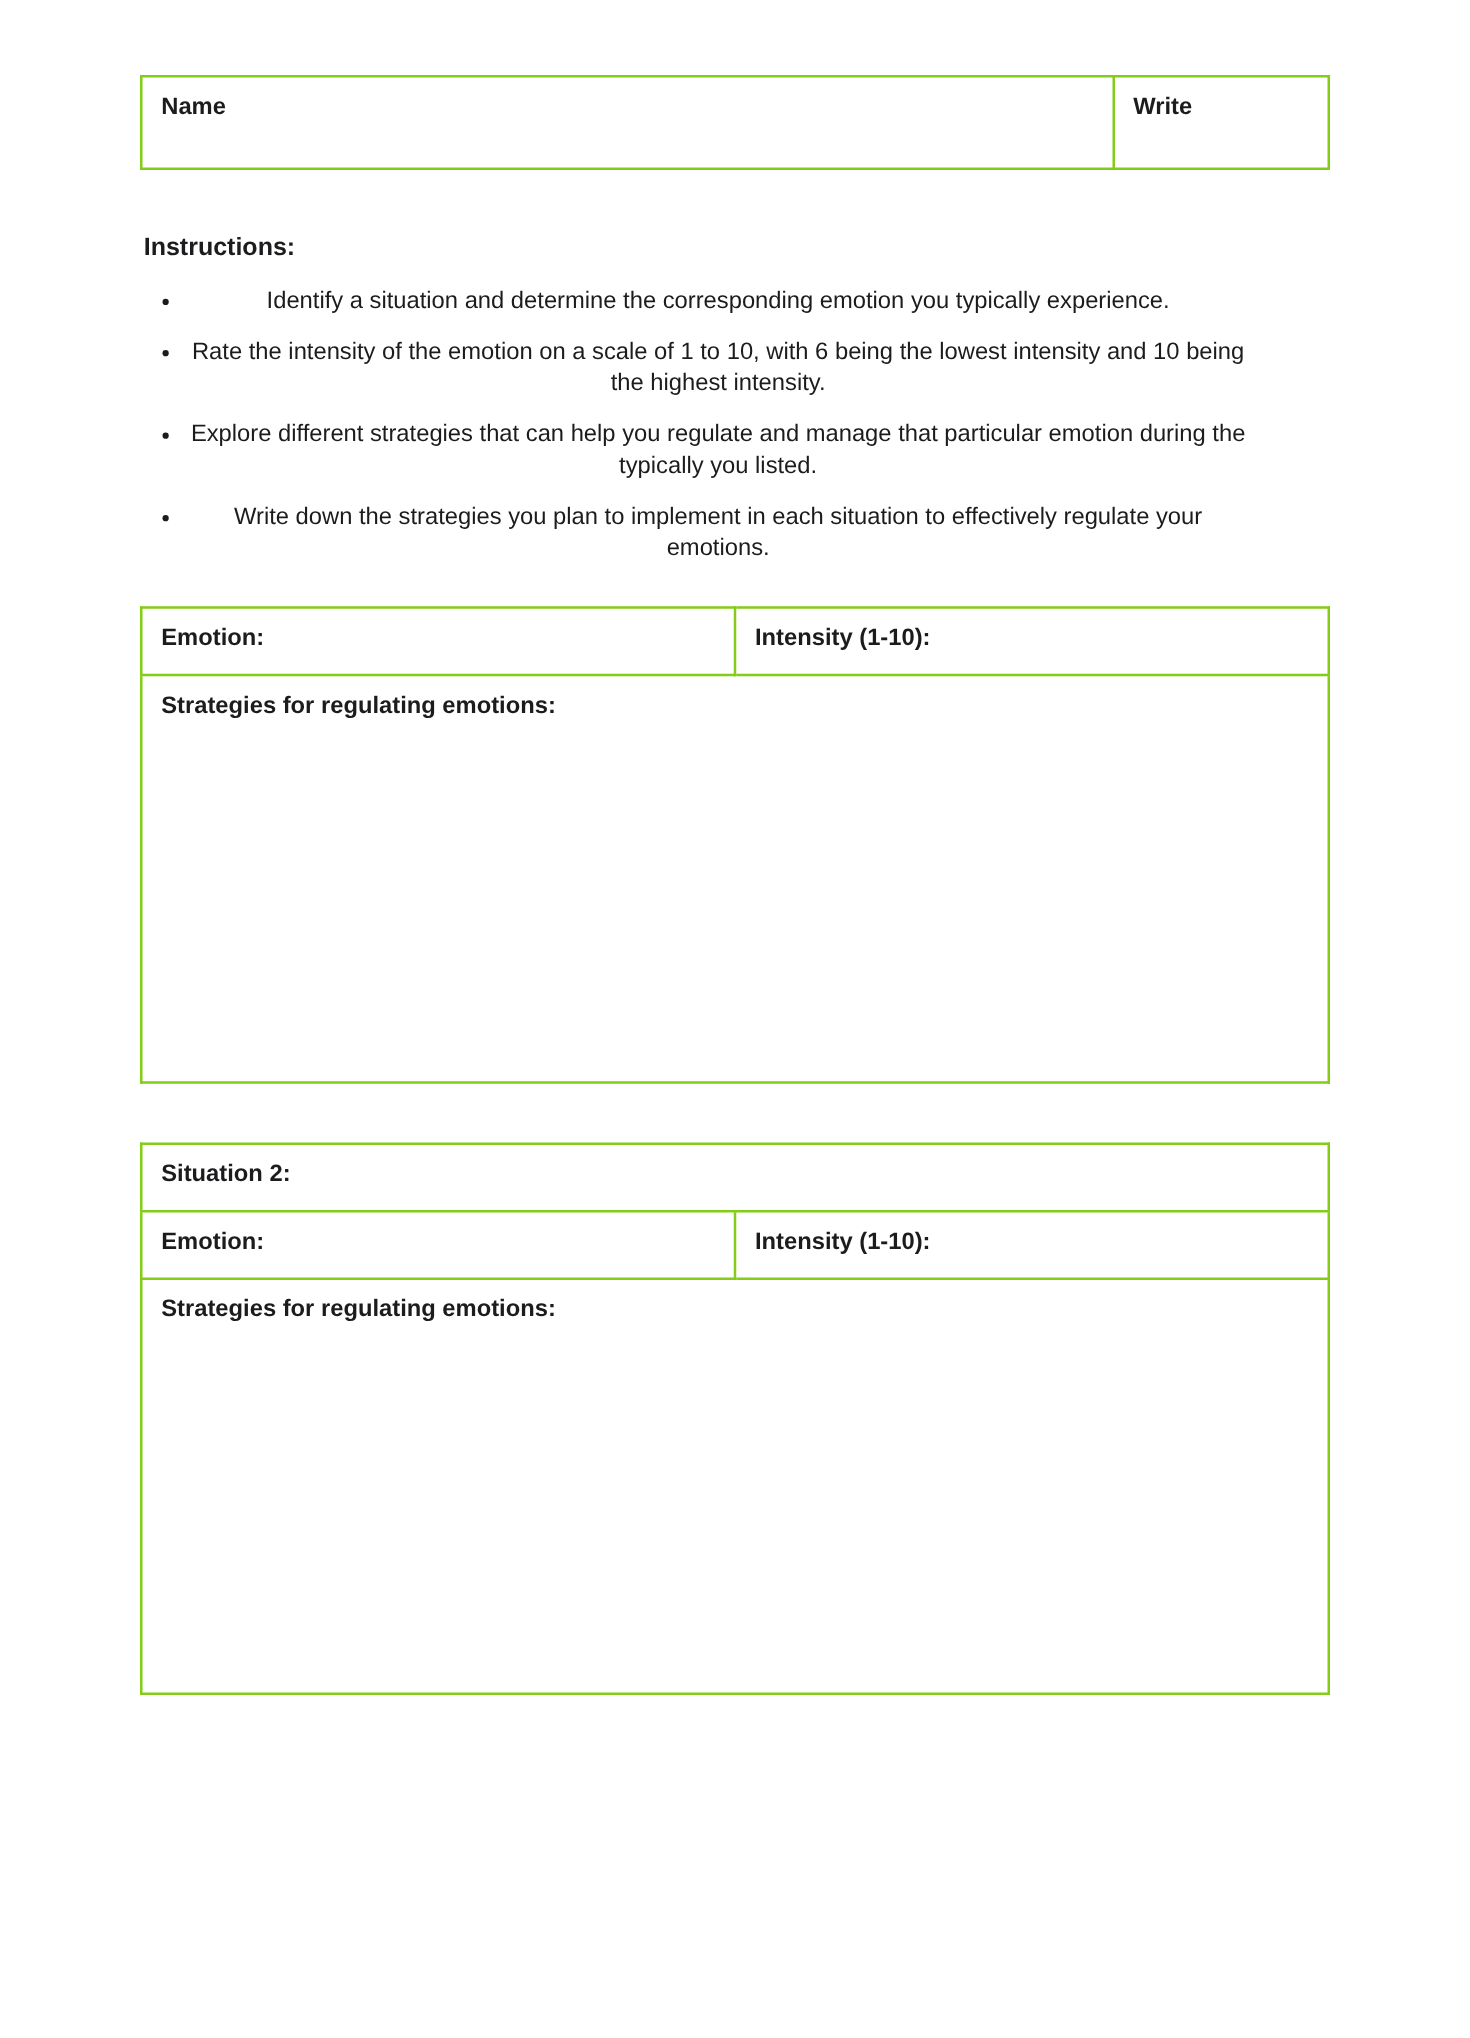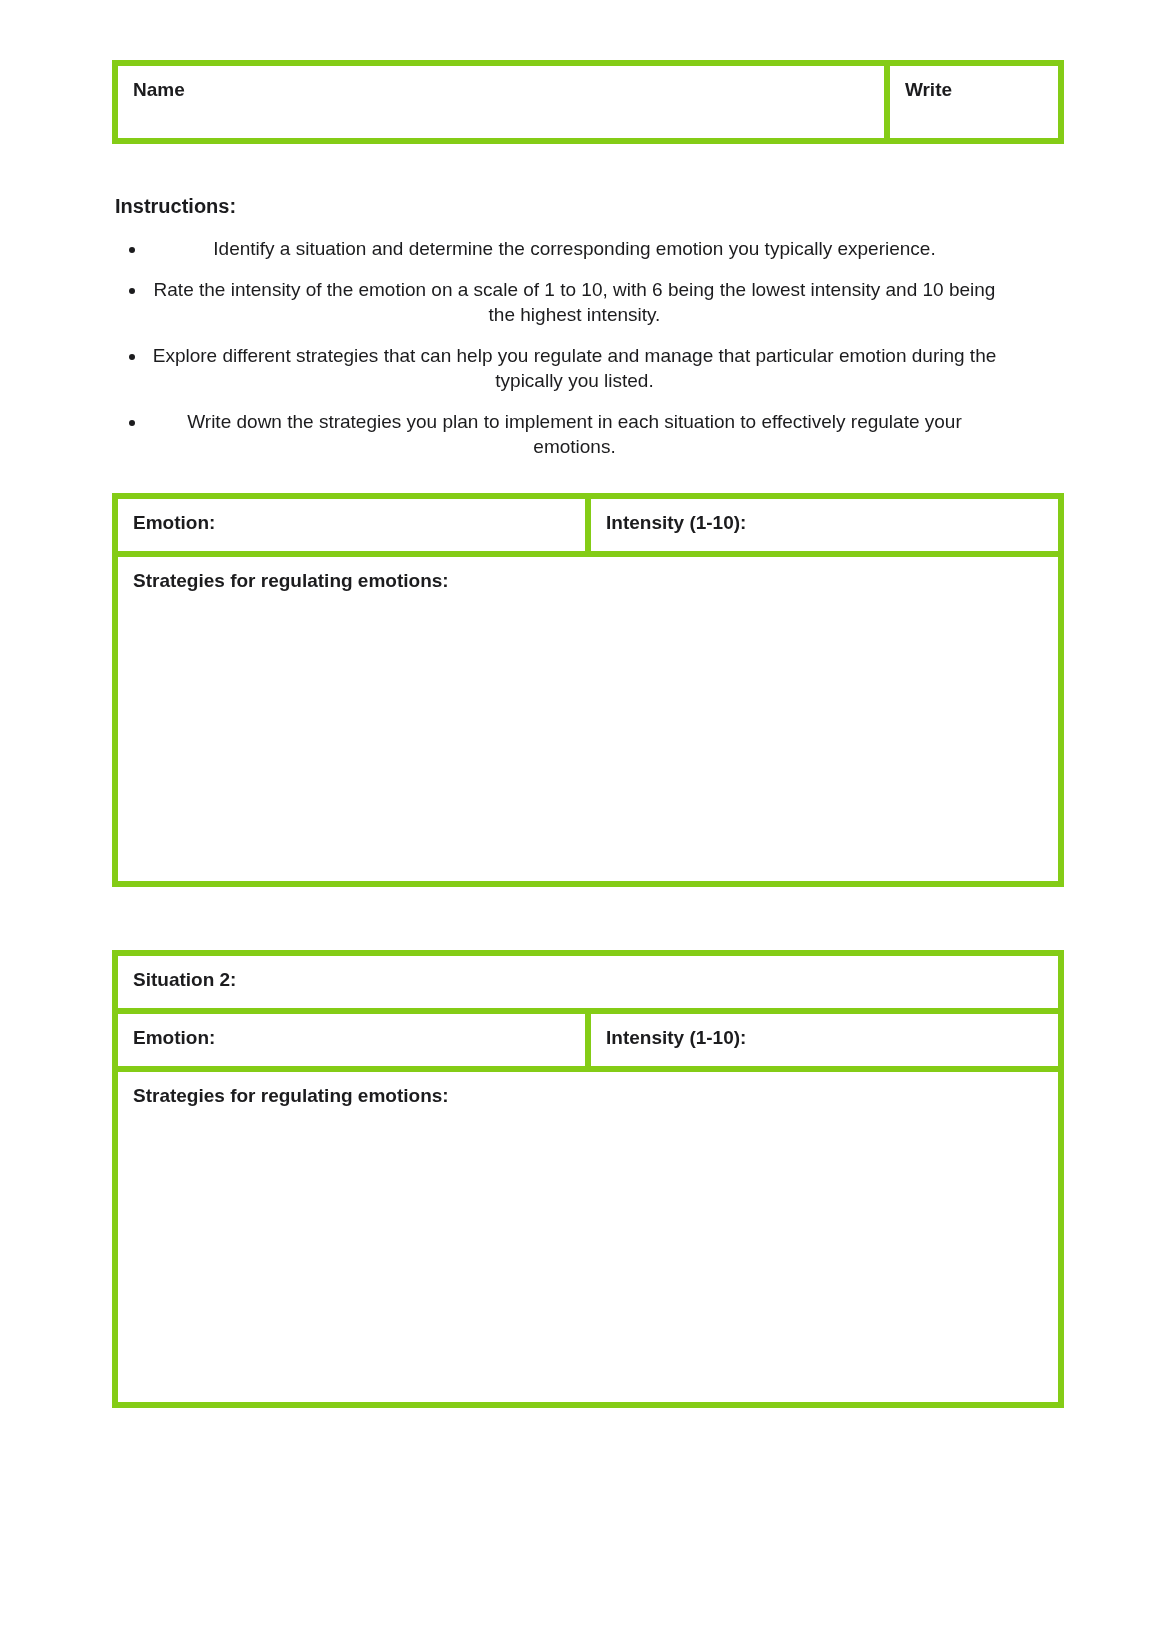--- a/index.html
+++ b/index.html
@@ -31,21 +31,21 @@
   }
   table {
     width: 100%;
     border-collapse: collapse;
     table-layout: fixed;
   }
   table.bordered {
     border: 1px solid #d3d3d3;
   }
   td {
-    border: 6px solid #84cc16;
+    border: 2px solid #84cc16;
     vertical-align: top;
     padding: 13px 15px;
     font-size: 19px;
     font-weight: bold;
     color: #1c1c1e;
     box-sizing: content-box;
   }
   
   .header-table {
     margin-top: 60px;
@@ -72,21 +72,21 @@
   ul.instructions-list li {
     font-size: 19px;
     line-height: 25px;
     margin-bottom: 16px;
     max-width: 855px;
     font-weight: normal;
   }
 
   
   .situation-table-1 { margin-top: 34px; }
-  .situation-table-2 { margin-top: 63px; }
+  .situation-table-2 { margin-top: 47px; }
   .situation-table td.title-row-cell {
     height: 23px; 
   }
   .situation-table td.label-row-cell {
     height: 23px;
   }
   .situation-table td.half { width: 50%; }
   .situation-table td.strategies-cell {
     height: 298px; 
   }

